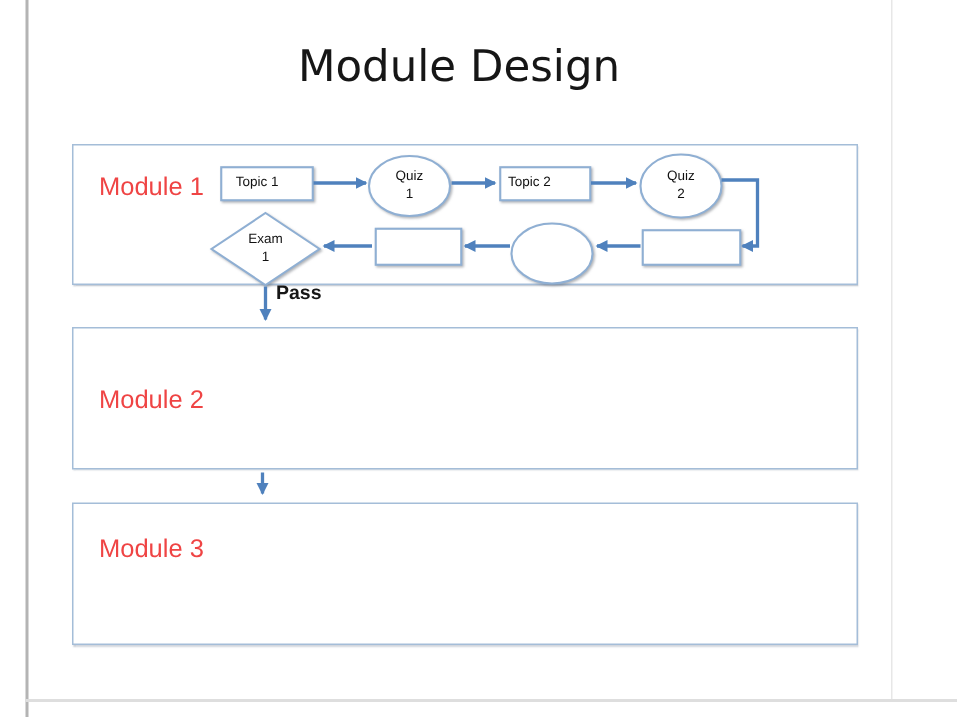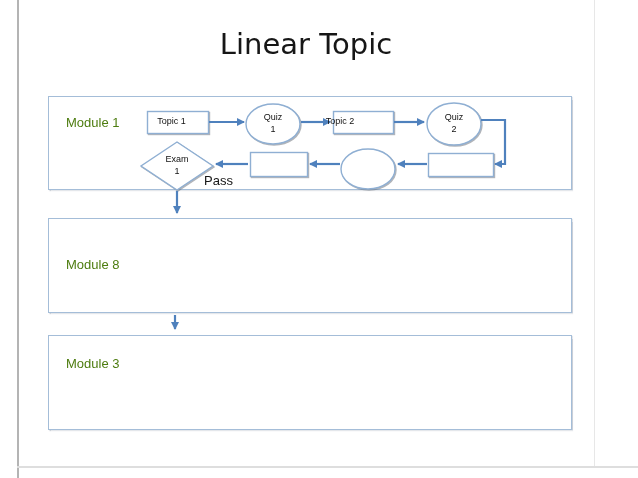--- a/index.html
+++ b/index.html
@@ -19,60 +19,60 @@
   }
   
   .module{
     position:absolute;left:48px;width:522px;background:#ffffff;
     border:1px solid #a4bdd8;box-shadow:0.5px 1px 1px rgba(150,160,175,0.5);
   }
   .m1{top:96px;height:92px;}
   .m2{top:218px;height:93px;}
   .m3{top:335px;height:93px;}
   .module-label{
-    position:absolute;font-size:13px;color:#4d7c0f;white-space:nowrap;
+    position:absolute;font-size:17px;color:#ef4444;white-space:nowrap;
   }
   .lbl-m1{left:66px;top:115px;}
   .lbl-m2{left:66px;top:257px;}
   .lbl-m3{left:66px;top:356px;}
   
   .flow-svg{position:absolute;left:0;top:0;width:638px;height:478px;}
   .shapes{filter:drop-shadow(1px 1.5px 0.7px rgba(100,105,115,0.5));}
   
   .shape-label{
     position:absolute;display:flex;flex-direction:column;align-items:center;
     justify-content:center;text-align:center;font-size:9px;line-height:1.3;
     color:#111;pointer-events:none;
   }
   .lbl-topic1{left:147px;top:111px;width:49px;height:22px;}
   .lbl-quiz1{left:246px;top:103px;width:54px;height:42px;}
-  .lbl-topic2{left:320px;top:111px;width:40px;height:22px;}
+  .lbl-topic2{left:333px;top:111px;width:40px;height:22px;}
   .lbl-quiz2{left:427px;top:103px;width:54px;height:42px;}
   .lbl-exam{left:145px;top:143px;width:64px;height:46px;align-items:center;}
   .pass-label{
-    position:absolute;left:184px;top:173px;font-size:13px;font-weight:400;color:#161616;margin-left:20px;
+    position:absolute;left:184px;top:187px;font-size:13px;font-weight:700;color:#161616;
   }
 </style>
 </head>
 <body>
 
 <div class="slide">
 
   <div class="vline-left"></div>
   <div class="vline-right"></div>
   <div class="hline-bottom"></div>
 
-  <div class="title">Linear Topic</div>
+  <div class="title">Module Design</div>
 
   <div class="module m1"></div>
   <div class="module m2"></div>
   <div class="module m3"></div>
 
   <div class="module-label lbl-m1">Module 1</div>
-  <div class="module-label lbl-m2">Module 8</div>
+  <div class="module-label lbl-m2">Module 2</div>
   <div class="module-label lbl-m3">Module 3</div>
 
   <svg class="flow-svg" viewBox="0 0 638 478" xmlns="http://www.w3.org/2000/svg">
     <defs>
       <marker id="arrow" markerUnits="userSpaceOnUse" markerWidth="10" markerHeight="9" refX="7" refY="4" orient="auto">
         <path d="M0,0 L8,4 L0,8 Z" fill="#4f81bd"></path>
       </marker>
     </defs>
 
     <g class="shapes" fill="#ffffff" stroke="#8fafd3" stroke-width="1.4">

